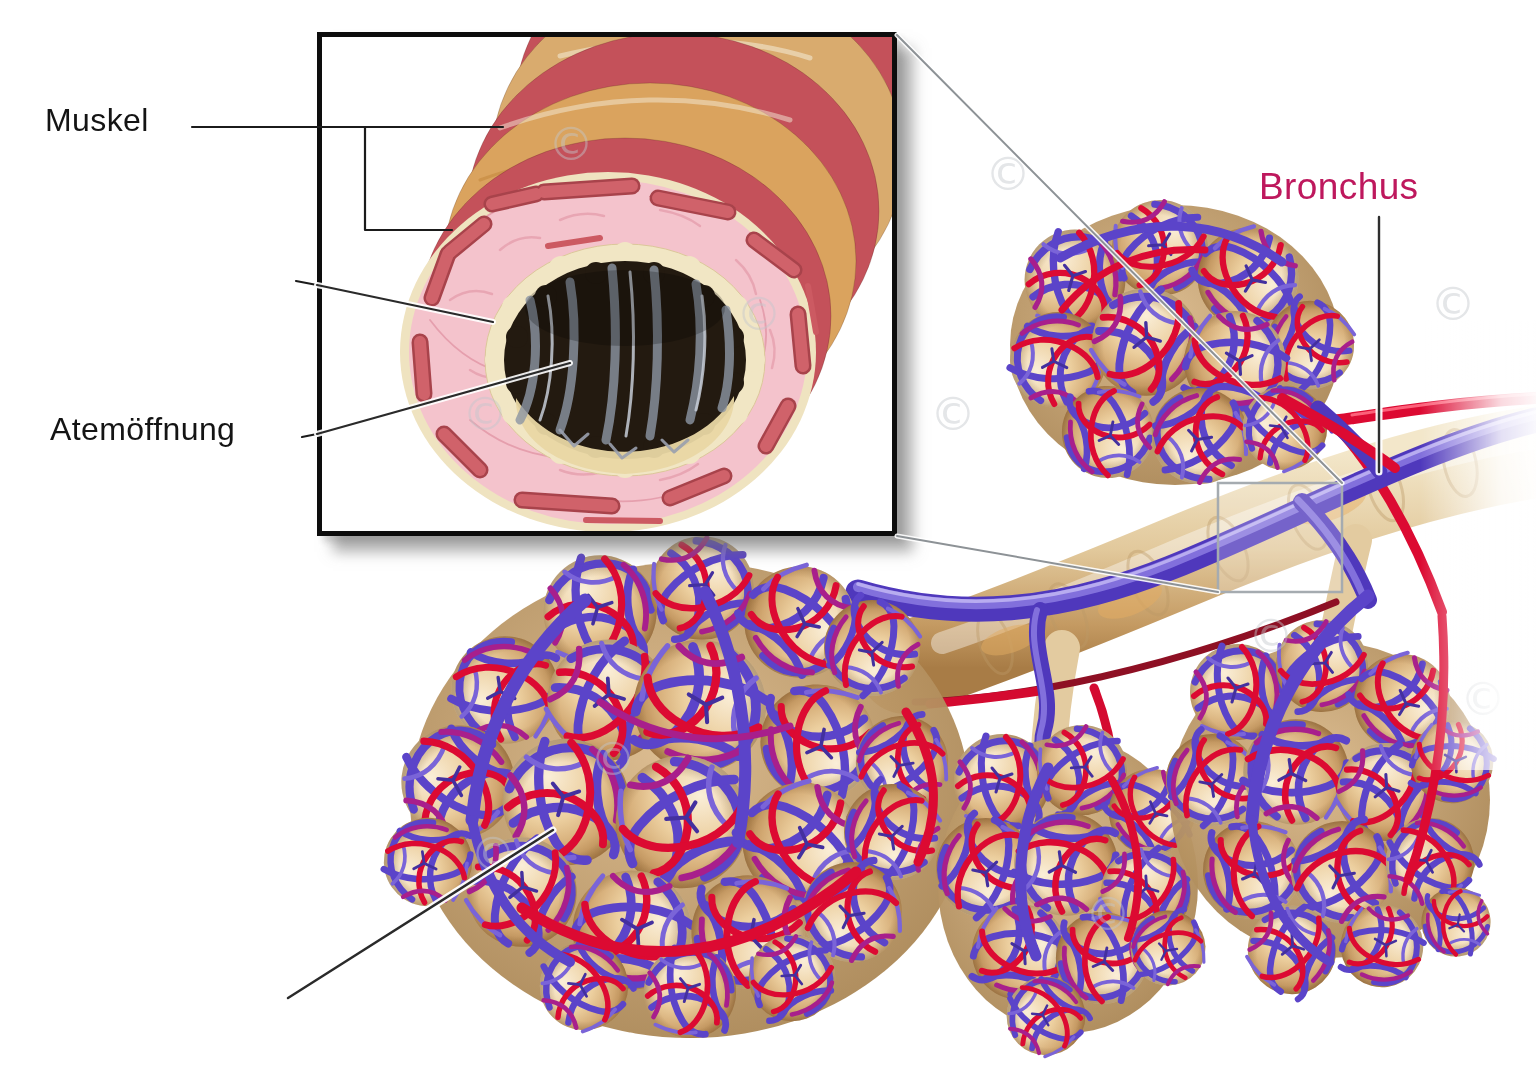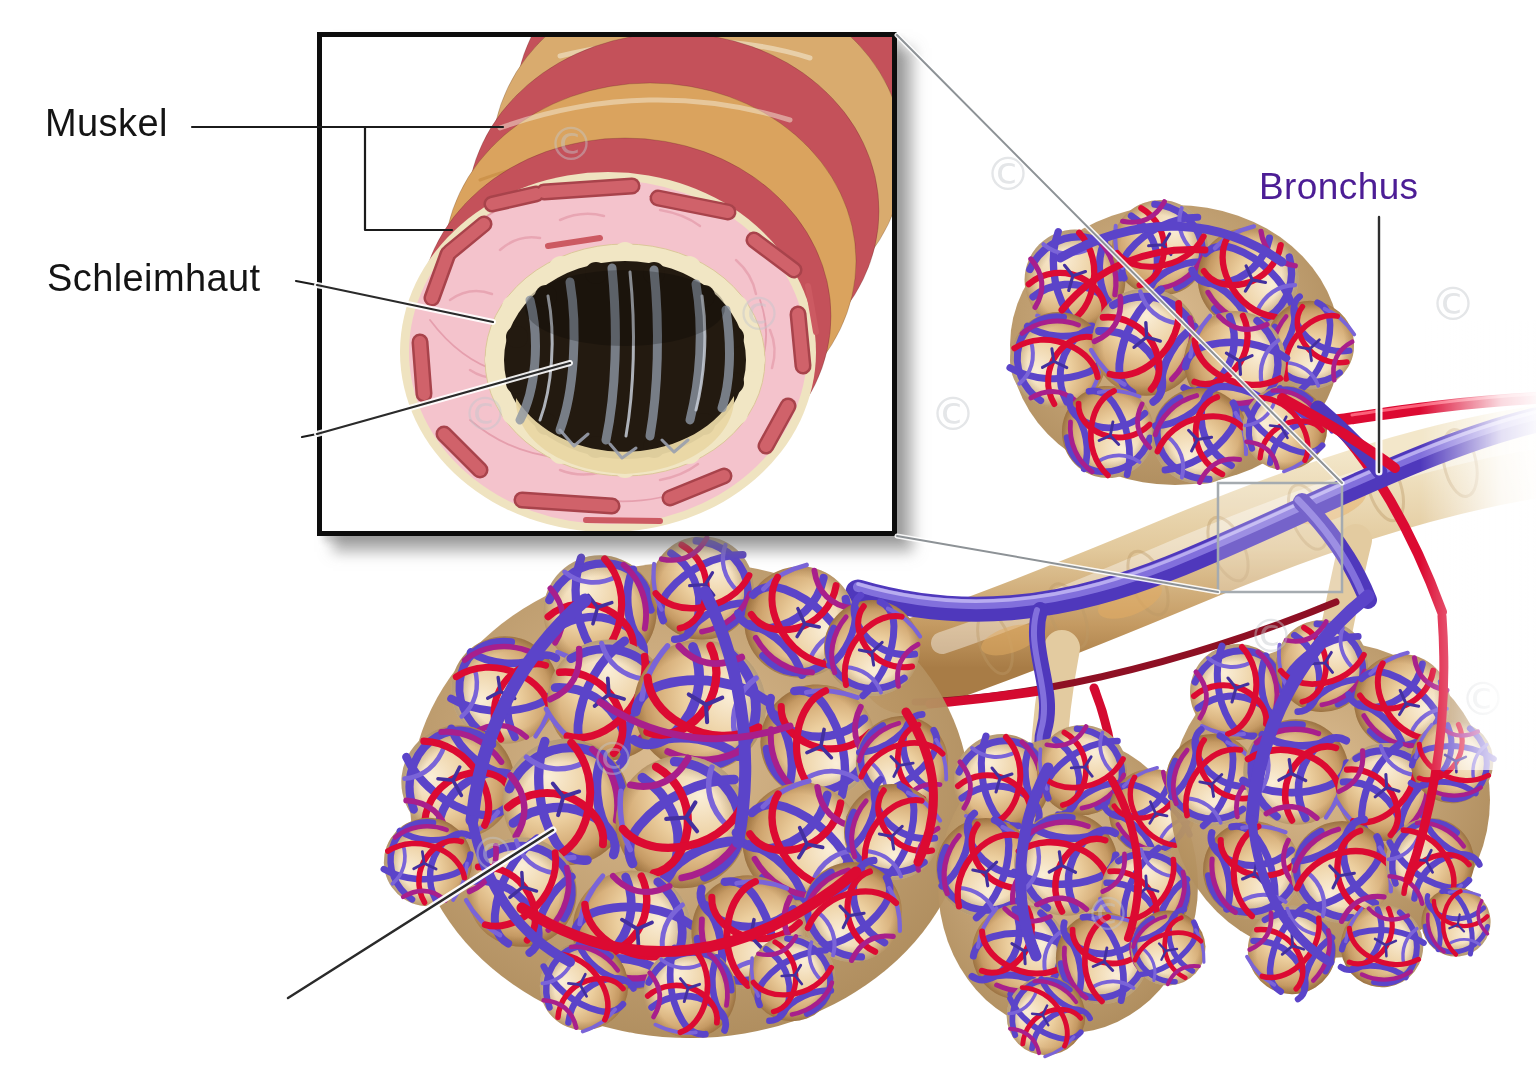--- a/index.html
+++ b/index.html
@@ -1,21 +1,21 @@
 <!DOCTYPE html>
 <html><head>
 <meta charset="utf-8">
 <style>
   html,body{margin:0;padding:0;width:1536px;height:1082px;background:#fff;overflow:hidden}
   #stage{position:relative;width:1536px;height:1082px;font-family:"Liberation Sans",sans-serif}
   svg{display:block}
   .layer{position:absolute;left:0;top:0}
   .st{fill:none;stroke-linecap:round;stroke-linejoin:round}
-  .lbl{position:absolute;font-size:38px;line-height:1.05;color:#141414;letter-spacing:.4px;white-space:nowrap}
-  .lbl-gray{font-size:37px;color:#4c1d95}
+  .lbl{position:absolute;font-size:32px;line-height:1.05;color:#141414;letter-spacing:.4px;white-space:nowrap}
+  .lbl-gray{font-size:37px;color:#be185d}
   #inset{position:absolute;left:317px;top:32px;width:570px;height:494px;background:#fff;
          border:5px solid #0d0d0d;
          box-shadow:16px 16px 13px rgba(110,110,110,.55),6px 6px 6px rgba(130,130,130,.3)}
   .wm{font-family:"DejaVu Sans",sans-serif;font-size:46px;fill:#c3c7cc;opacity:.45}
 </style>
 </head>
 <body>
 
 <div id="stage">
 
@@ -369,16 +369,16 @@
     <path class="st" d="M317,434 L570,363" stroke="#ffffff" stroke-width="6" opacity=".9"></path>
     <path class="st" d="M317,434 L570,363" stroke="#2a2a2a" stroke-width="2.2"></path>
     <path class="st" d="M1379,217 V472" stroke="#ffffff" stroke-width="7" opacity=".95"></path>
     <path class="st" d="M1379,217 V472" stroke="#2e2e2e" stroke-width="2.4"></path>
     <path class="st" d="M288,998 L553,830" stroke="#ffffff" stroke-width="7" opacity=".95"></path>
     <path class="st" d="M288,998 L553,830" stroke="#2a2a2a" stroke-width="2.4"></path>
   </g>
 </svg>
 
 <div class="lbl" style="left:45px;top:104px">Muskel</div>
-<div class="lbl" style="left:47px;top:259px">Schleimhaut</div>
+<div class="lbl" style="left:50px;top:413px">Atemöffnung</div>
 <div class="lbl lbl-gray" style="left:1259px;top:168px">Bronchus</div>
 
 </div>
 
 </body></html>

